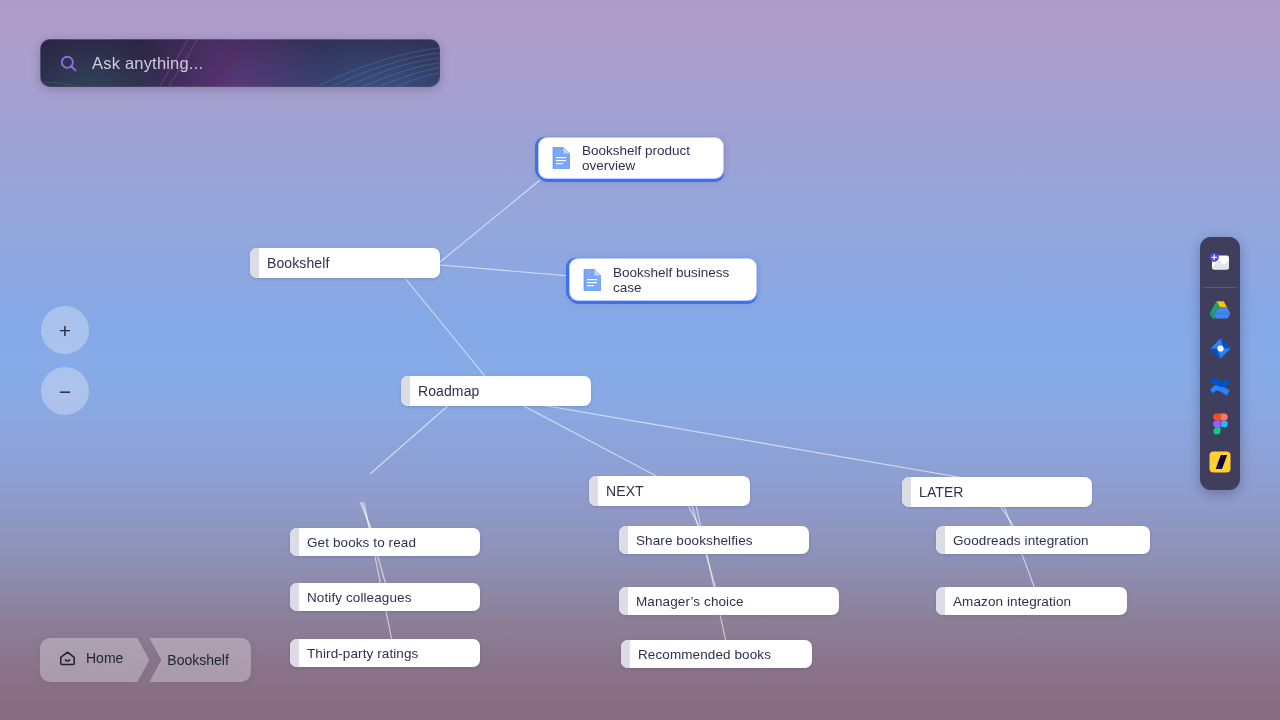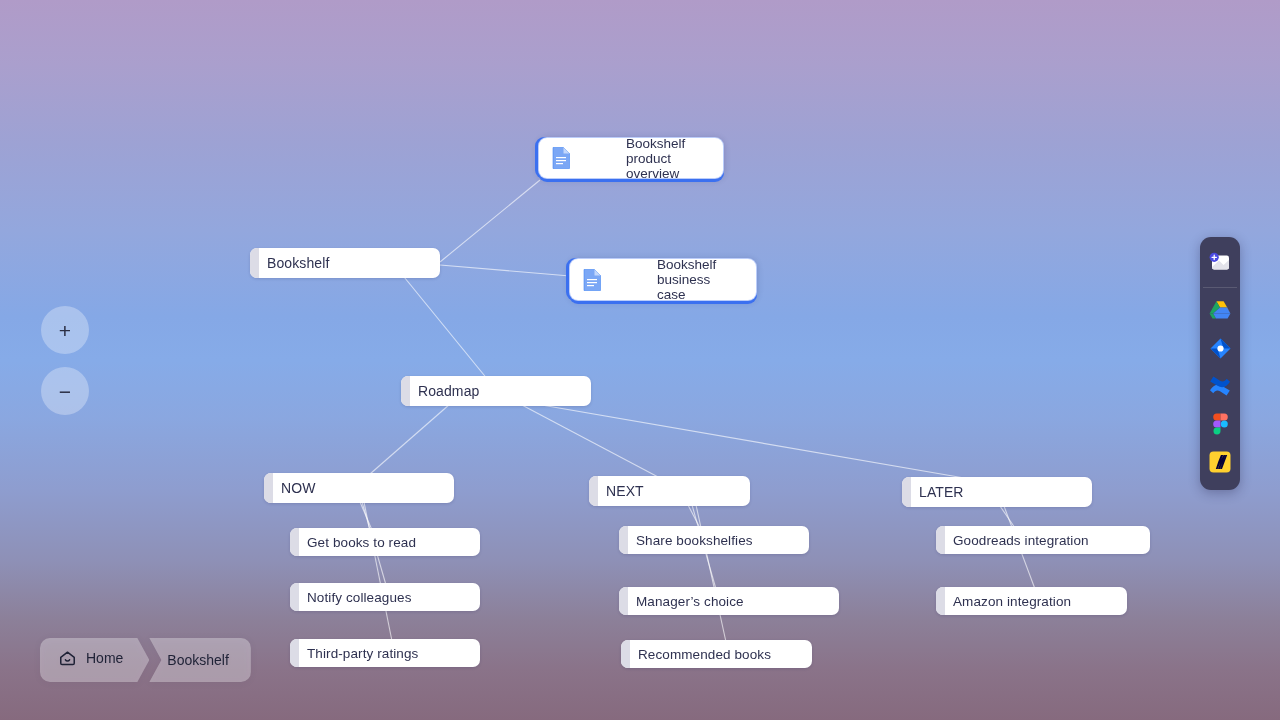--- a/index.html
+++ b/index.html
@@ -126,21 +126,20 @@
       0 3px 0 0 #3b70f0,
       0 1px 6px rgba(30,40,100,0.22);
     border: 1px solid rgba(59,112,240,0.35);
   }
   .doc-card .doc-icon { flex: 0 0 auto; margin-right: 11px; display: block; }
   .doc-card .doc-label {
     font-size: 13.5px;
     line-height: 15px;
     color: #2e3150;
     white-space: pre-line;
-    margin-left: 44px;
   }
 
   
   #app-toolbar {
     position: absolute;
     right: 40px; top: 237px;
     width: 40px;
     padding: 7px 0 9px;
     border-radius: 11px;
     background: #3f3f5d;
@@ -221,39 +220,60 @@
 
       <line x1="688" y1="505" x2="700" y2="528"></line>
       <line x1="692" y1="505" x2="716" y2="589"></line>
       <line x1="696" y1="505" x2="726" y2="642"></line>
 
       <line x1="1000" y1="506" x2="1015" y2="528"></line>
       <line x1="1004" y1="506" x2="1035" y2="589"></line>
     </g>
   </svg>
 
+  <div id="search-bar">
+    <svg class="swoosh" viewBox="0 0 400 48" preserveAspectRatio="none">
+      <g fill="none" stroke="rgba(120,190,230,0.35)" stroke-width="0.7">
+        <path d="M250 60 C 300 36, 340 16, 400 8"></path>
+        <path d="M258 62 C 308 40, 346 20, 400 13"></path>
+        <path d="M266 64 C 316 44, 352 24, 400 18"></path>
+        <path d="M274 66 C 324 48, 358 29, 400 23"></path>
+        <path d="M282 68 C 332 52, 364 34, 400 28"></path>
+        <path d="M290 70 C 340 56, 370 39, 400 33"></path>
+      </g>
+      <g fill="none" stroke="rgba(180,110,210,0.40)" stroke-width="0.9">
+        <path d="M112 58 C 128 32, 140 14, 150 -4"></path>
+        <path d="M120 60 C 136 34, 148 16, 158 -2"></path>
+      </g>
+      <g fill="none" stroke="rgba(80,180,180,0.28)" stroke-width="0.8">
+        <path d="M-6 44 C 18 40, 38 46, 60 56"></path>
+      </g>
+    </svg>
+    <svg id="search-icon" width="19" height="19" viewBox="0 0 24 24" fill="none" stroke="#8f6ee0" stroke-width="2.3" stroke-linecap="round">
+      <circle cx="10.5" cy="10.5" r="7"></circle>
+      <line x1="15.8" y1="15.8" x2="21" y2="21"></line>
+    </svg>
+    <span id="search-placeholder">Ask anything...</span>
+  </div>
 
   <div id="zoom-in" class="zoom-btn">
     <span>+</span>
   </div>
   <div id="zoom-out" class="zoom-btn">
     <span>−</span>
   </div>
 
   <div class="node big" style="left:250px; top:248px; width:190px;">
     <span>Bookshelf</span>
   </div>
 
   <div class="node big" style="left:401px; top:376px; width:190px;">
     <span>Roadmap</span>
   </div>
 
-  <div class="node big" style="left:264px; top:473px; width:190px;">
-    <span>NOW</span>
-  </div>
 
   <div class="node big" style="left:589px; top:476px; width:161px;">
     <span>NEXT</span>
   </div>
 
   <div class="node big" style="left:902px; top:477px; width:190px;">
     <span>LATER</span>
   </div>
 
   <div class="node" style="left:290px; top:528px; width:190px;">

